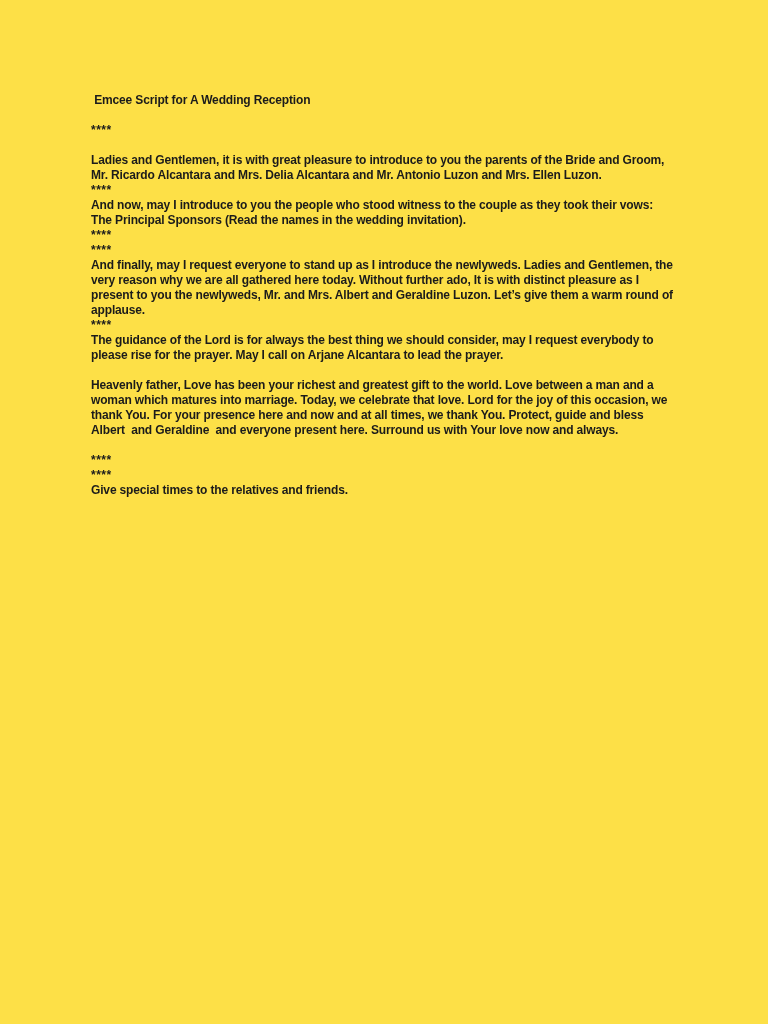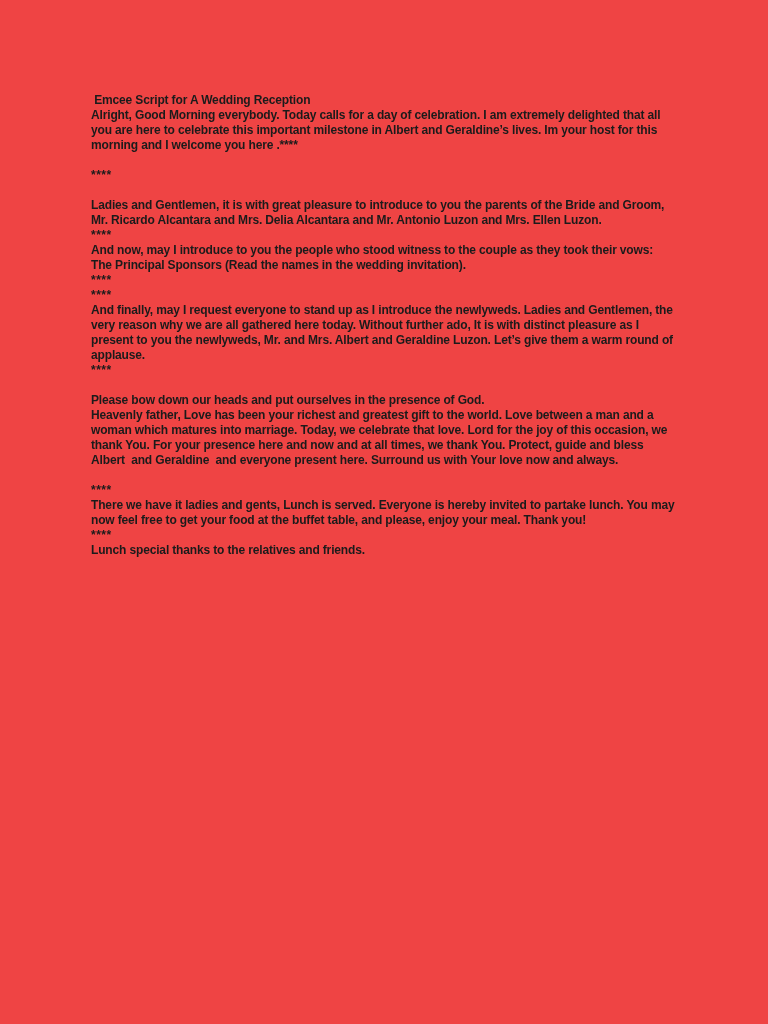--- a/index.html
+++ b/index.html
@@ -5,21 +5,21 @@
   html, body {
     margin: 0;
     padding: 0;
     background: #ffffff;
   }
   .page {
     position: relative;
     width: 768px;
     height: 1024px;
     box-sizing: border-box;
-    background: #ef4444;
+    background: #fde047;
     color: #1b1b1b;
     font-family: "Liberation Sans", sans-serif;
     font-weight: 700;
     font-size: 12px;
     line-height: 15px;
     letter-spacing: -0.15px;
     padding: 93px 92px 0 91px;
     overflow: hidden;
   }
   .page p.block {
@@ -33,33 +33,31 @@
   .page p.sep {
     letter-spacing: 0.5px;
   }
 </style>
 </head>
 <body>
 
 <div class="page">
   <main id="doc">
       <p class="block title"> Emcee Script for A Wedding Reception</p>
-      <p class="block para">Alright, Good Morning everybody. Today calls for a day of celebration. I am extremely delighted that all you are here to celebrate this important milestone in Albert and Geraldine’s lives. Im your host for this morning and I welcome you here .****</p>
       <p class="block blank"></p>
       <p class="block sep">****</p>
       <p class="block blank"></p>
       <p class="block para">Ladies and Gentlemen, it is with great pleasure to introduce to you the parents of the Bride and Groom, Mr. Ricardo Alcantara and Mrs. Delia Alcantara and Mr. Antonio Luzon and Mrs. Ellen Luzon.</p>
       <p class="block sep">****</p>
       <p class="block para">And now, may I introduce to you the people who stood witness to the couple as they took their vows: The Principal Sponsors (Read the names in the wedding invitation).</p>
       <p class="block sep">****</p>
       <p class="block sep">****</p>
       <p class="block para">And finally, may I request everyone to stand up as I introduce the newlyweds. Ladies and Gentlemen, the very reason why we are all gathered here today. Without further ado, It is with distinct pleasure as I present to you the newlyweds, Mr. and Mrs. Albert and Geraldine Luzon. Let’s give them a warm round of applause.</p>
       <p class="block sep">****</p>
+      <p class="block para">The guidance of the Lord is for always the best thing we should consider, may I request everybody to please rise for the prayer. May I call on Arjane Alcantara to lead the prayer.</p>
       <p class="block blank"></p>
-      <p class="block para">Please bow down our heads and put ourselves in the presence of God.</p>
       <p class="block para">Heavenly father, Love has been your richest and greatest gift to the world. Love between a man and a woman which matures into marriage. Today, we celebrate that love. Lord for the joy of this occasion, we thank You. For your presence here and now and at all times, we thank You. Protect, guide and bless Albert  and Geraldine  and everyone present here. Surround us with Your love now and always.</p>
       <p class="block blank"></p>
       <p class="block sep">****</p>
-      <p class="block para">There we have it ladies and gents, Lunch is served. Everyone is hereby invited to partake lunch. You may now feel free to get your food at the buffet table, and please, enjoy your meal. Thank you!</p>
       <p class="block sep">****</p>
-      <p class="block para">Lunch special thanks to the relatives and friends.</p>
+      <p class="block para">Give special times to the relatives and friends.</p>
     </main>
 </div>
 
 </body></html>

